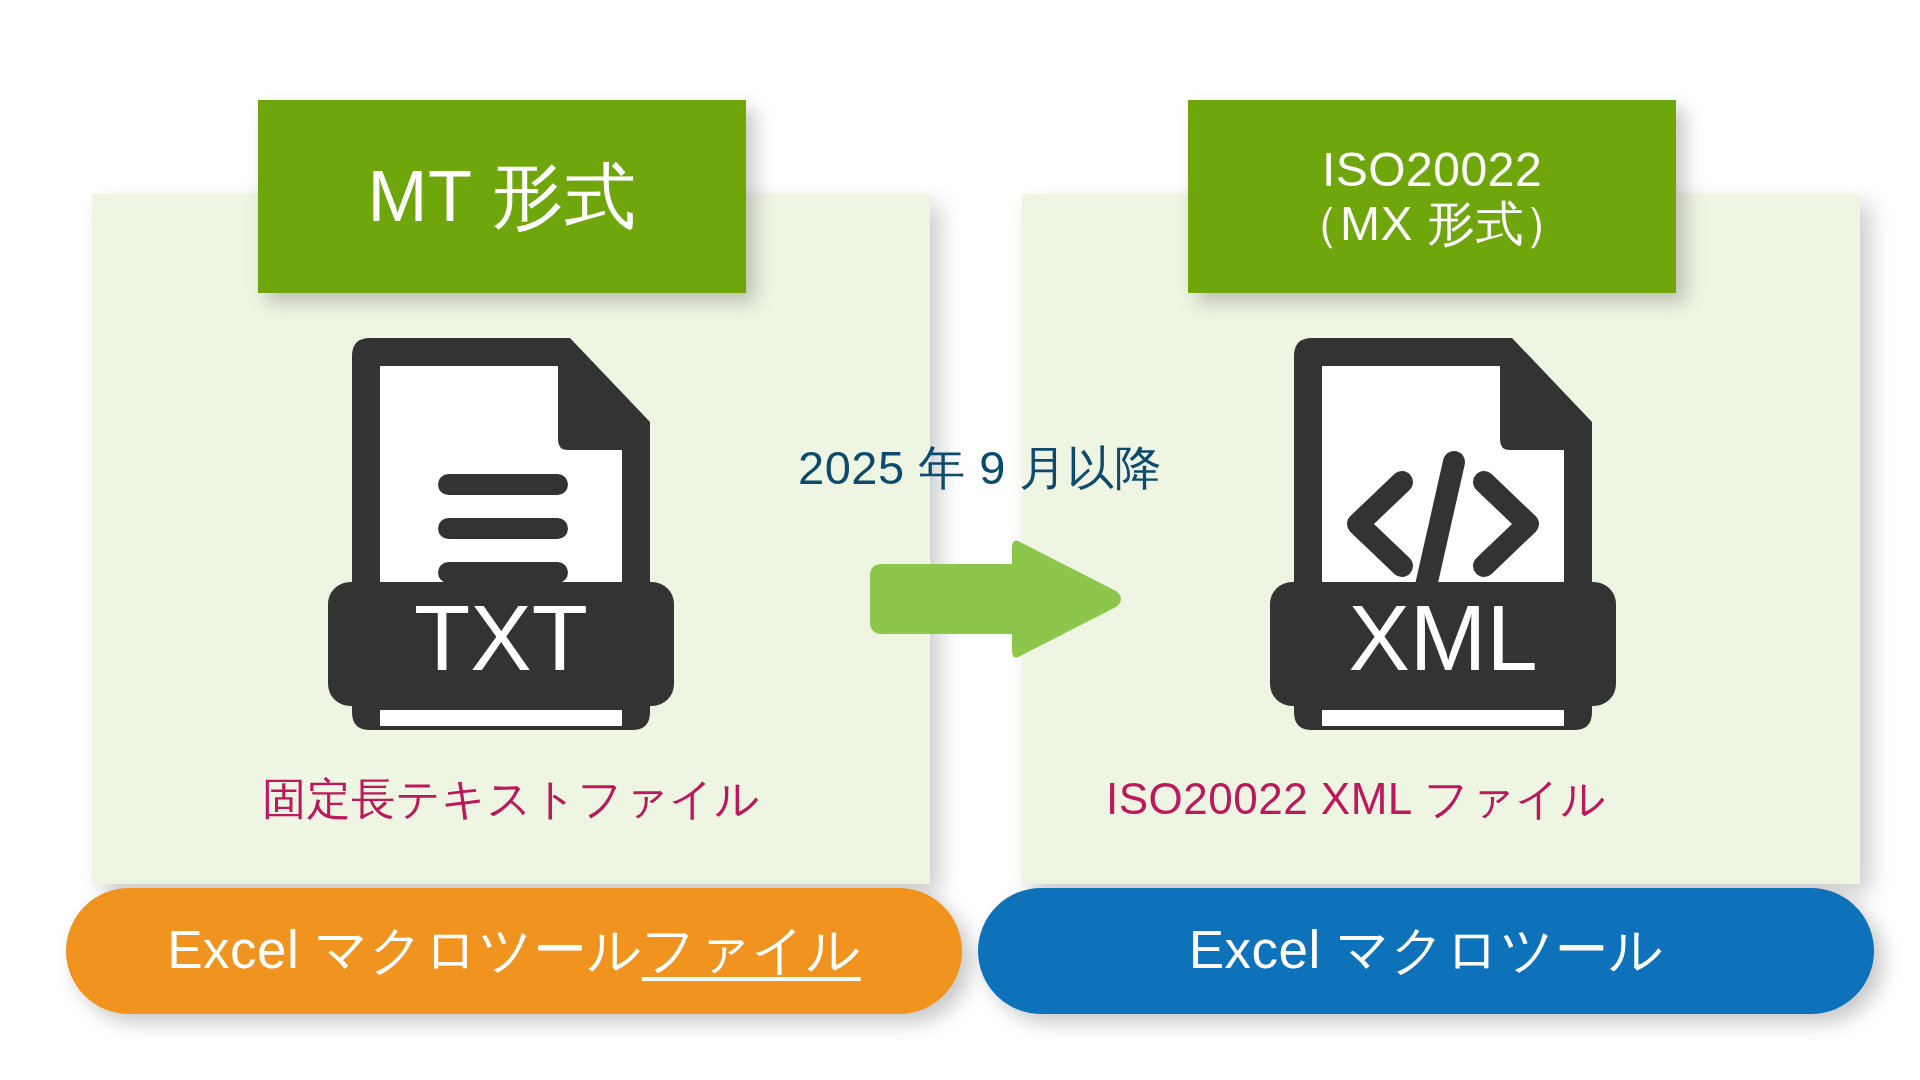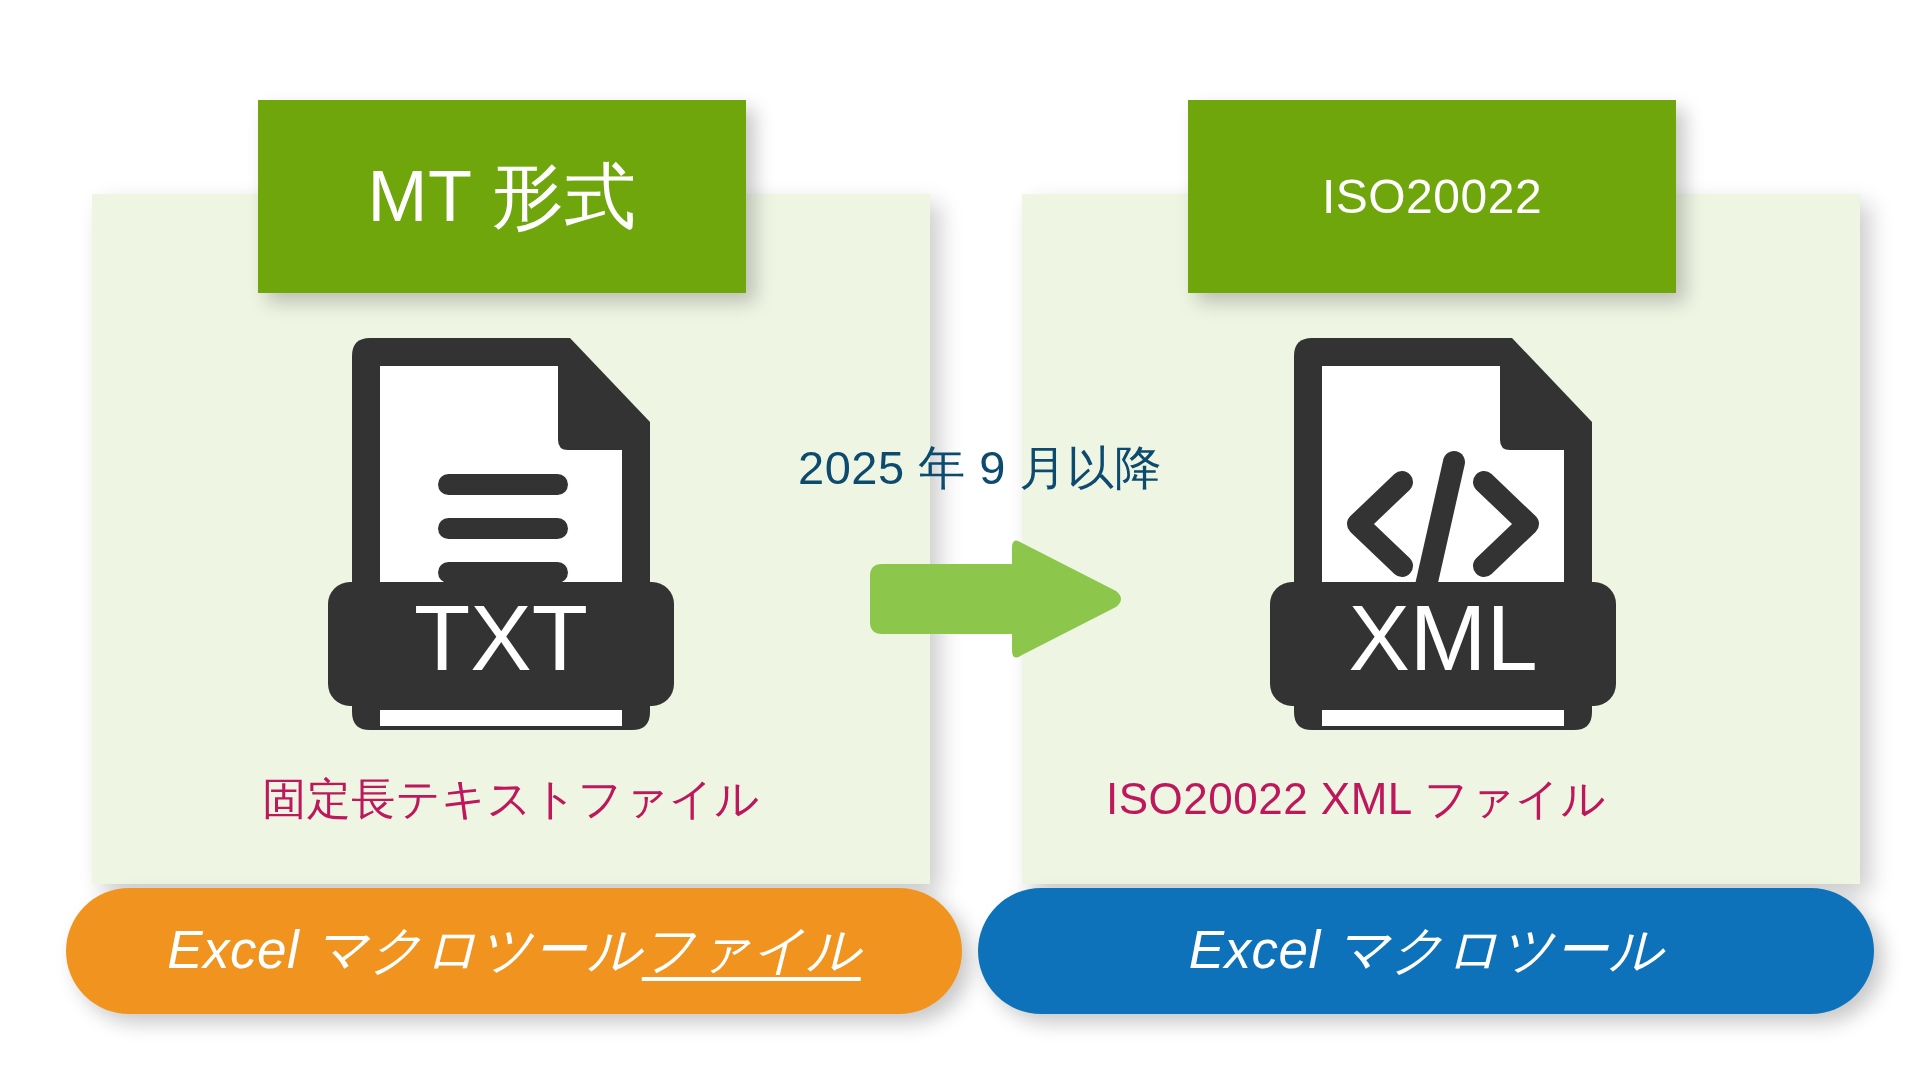--- a/index.html
+++ b/index.html
@@ -110,41 +110,41 @@
     height: 126px;
     border-radius: 63px;
     display: flex;
     align-items: center;
     justify-content: center;
     color: #ffffff;
     font-size: 53px;
     white-space: nowrap;
     box-shadow: 9px 9px 20px rgba(0,0,0,0.22);
     letter-spacing: 0.5px;
-    font-style: italic;
   }
   #pill-left  { left: 66px;  top: 866px; width: 896px; background: #f0941f; }
   #pill-right { left: 978px; top: 866px; width: 896px; background: #0e72bb; }
   .pill .u { text-decoration: underline; text-underline-offset: 9px; text-decoration-thickness: 4px; }
 </style>
 </head>
 <body>
 
 <div id="stage">
 
   <div class="panel" id="panel-left"></div>
 
   <div class="panel" id="panel-right"></div>
 
   <div class="banner" id="banner-left">
     <span class="line">MT 形式</span>
   </div>
 
   <div class="banner" id="banner-right">
     <span class="line">ISO20022</span>
+    <span class="line">（MX 形式）</span>
   </div>
 
   <div class="file-icon" id="icon-xml">
     <svg viewBox="0 0 350 400" width="350" height="400" xmlns="http://www.w3.org/2000/svg">
       <path d="M26 22 Q26 4 44 4 L244 4 L324 88 L324 378 Q324 396 306 396 L44 396 Q26 396 26 378 Z" fill="#333333"></path>
       <path d="M54 32 L232 32 L232 106 Q232 116 242 116 L296 116 L296 368 L54 368 Z" fill="#ffffff"></path>
 
       <g stroke="#333333" stroke-width="22" stroke-linecap="round" stroke-linejoin="round" fill="none">
         <polyline points="134,148 90,190 134,232"></polyline>
         <polyline points="216,148 260,190 216,232"></polyline>

